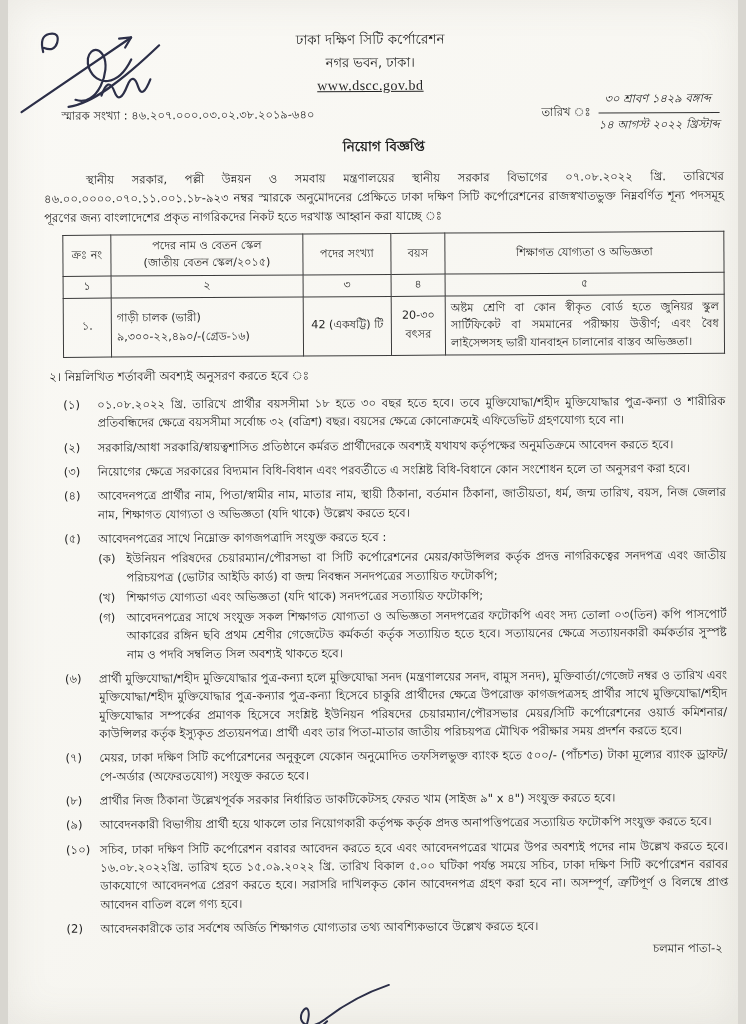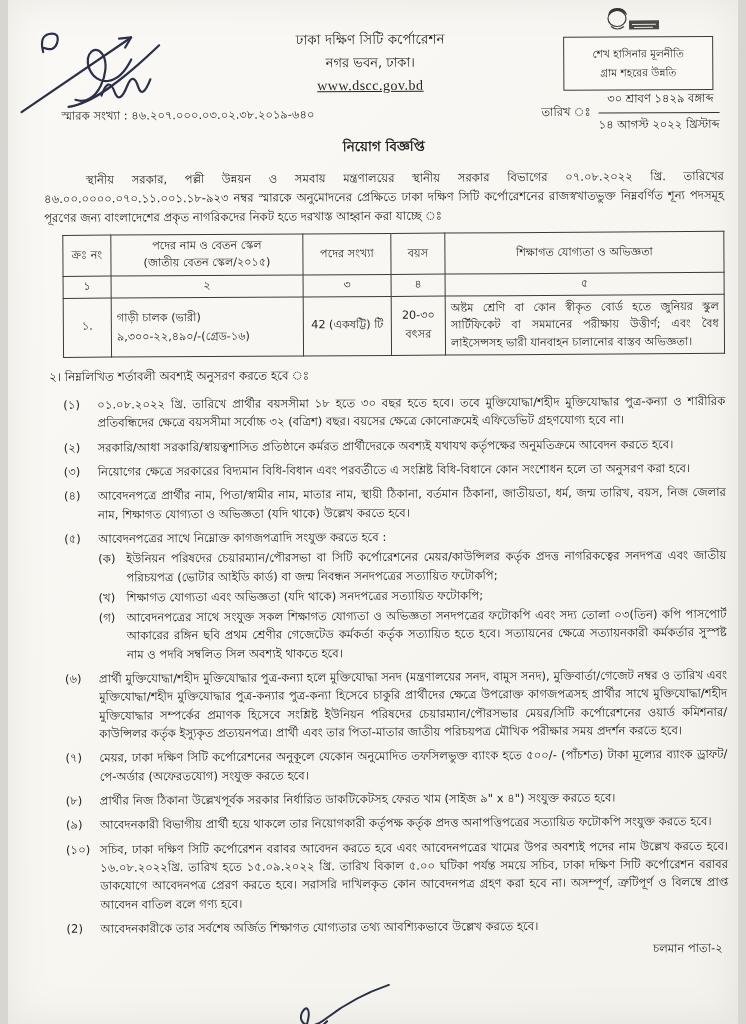--- a/index.html
+++ b/index.html
@@ -13,21 +13,21 @@
   .tilt{position:absolute;inset:0;transform:rotate(-0.35deg);}
   
   .sig-top{position:absolute;left:8px;top:10px;width:170px;height:112px;}
   .org-block{position:absolute;left:0;right:0;top:28px;text-align:center;line-height:1.75;font-size:13px;}
   .org-block .org{font-size:13.5px;}
   .org-block .web{text-decoration:underline;font-family:"Liberation Serif","DejaVu Serif",serif;font-size:14px;letter-spacing:.5px;}
   .emblem{position:absolute;right:22px;top:8px;width:150px;}
   .emblem .portrait{display:block;margin-left:38px;}
   .slogan-box{border:1.4px solid #3a3a3a;padding:7px 8px;text-align:center;font-size:10.5px;line-height:1.8;background:#faf9f5;}
   .date-row{position:absolute;right:16px;top:92px;display:flex;align-items:center;gap:8px;font-size:11.5px;}
-  .frac{text-align:right;}
+  .frac{text-align:left;font-style:italic;}
   .frac .top{border-bottom:1.3px solid #333;padding:0 6px 3px;}
   .frac .bottom{padding-top:3px;}
   .memo{position:absolute;left:56px;top:106px;font-size:11.5px;}
   
   .content{position:absolute;left:38px;right:12px;top:136px;}
   .doc-title{text-align:center;font-weight:bold;font-size:13.5px;margin-bottom:10px;}
   .intro{font-size:11.6px;line-height:1.62;text-align:justify;text-indent:42px;}
   
   table.post-table{border-collapse:collapse;table-layout:fixed;margin:8px 0 10px 18px;width:calc(100% - 18px);font-size:11.2px;}
   .post-table td,.post-table th{border:1.3px solid #3c3c3c;padding:3px 5px;vertical-align:middle;font-weight:normal;}
@@ -63,38 +63,20 @@
         <path d="M88,84 q7,-20 13,-4 q5,14 13,-6 q6,-14 11,2 q4,12 12,-8"></path>
       </g>
     </svg>
 
     <div class="org-block">
       <div class="org">ঢাকা দক্ষিণ সিটি কর্পোরেশন</div>
       <div>নগর ভবন, ঢাকা।</div>
       <div class="web">www.dscc.gov.bd</div>
     </div>
 
-    <div class="emblem">
-      <svg class="portrait" width="64" height="30" viewBox="0 0 64 30">
-        <g stroke="#3a3a3a" fill="none" stroke-width="1.2">
-          <ellipse cx="16" cy="12" rx="9" ry="8"></ellipse>
-          <path d="M8,8 q8,-8 17,-1 q-2,-5 -9,-5 q-7,0 -8,6z" fill="#2e2e2e"></path>
-          <path d="M10,20 q6,5 13,0"></path>
-        </g>
-        <rect x="28" y="14" width="30" height="9" fill="#4a4a4a"></rect>
-        <g stroke="#e8e6df" stroke-width="1">
-          <line x1="31" y1="18" x2="55" y2="18"></line>
-            <line x1="33" y1="21" x2="52" y2="21"></line>
-        </g>
-      </svg>
-      <div class="slogan-box">
-        <div>শেখ হাসিনার মূলনীতি</div>
-        <div>গ্রাম শহরের উন্নতি</div>
-      </div>
-    </div>
 
     <div class="date-row">
       <span>তারিখ ঃ</span>
       <div class="frac">
         <div class="top">৩০ শ্রাবণ ১৪২৯ বঙ্গাব্দ</div>
         <div class="bottom">১৪ আগস্ট ২০২২ খ্রিস্টাব্দ</div>
       </div>
     </div>
 
     <div class="memo">

